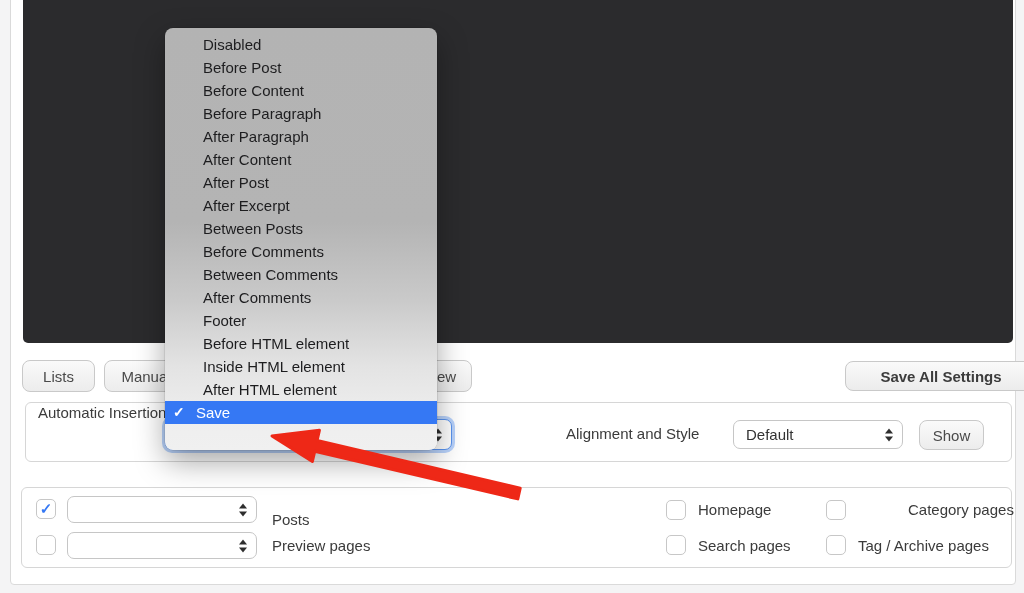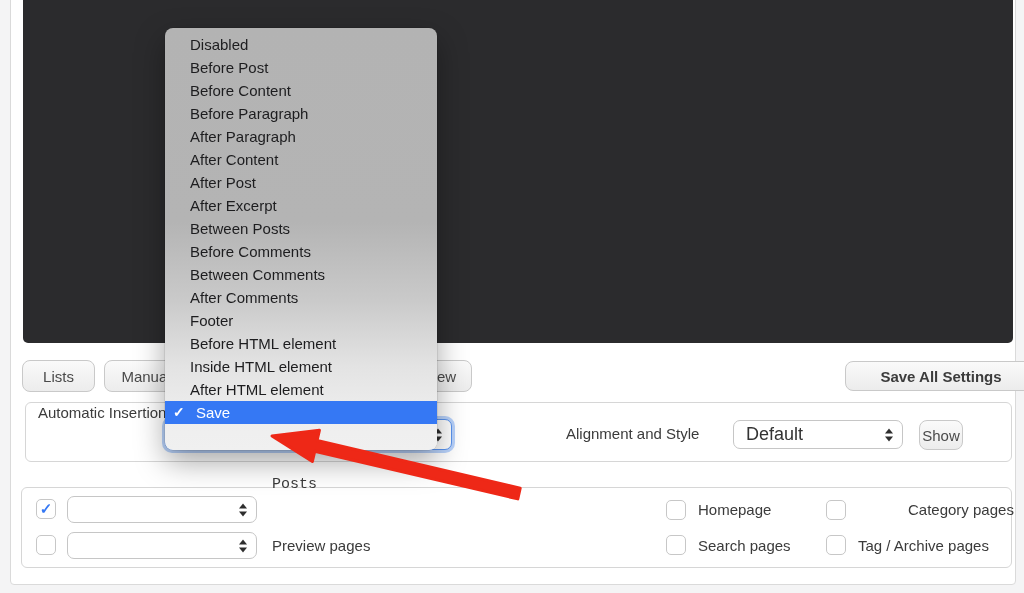--- a/index.html
+++ b/index.html
@@ -46,21 +46,21 @@
 
   .label{
     position:absolute;font-size:15px;color:#3b3b3b;white-space:nowrap;
   }
 
   
   .select{
     position:absolute;box-sizing:border-box;background:#fff;
     border:1px solid #c6c6c6;border-radius:7px;
     display:flex;align-items:center;
-    font-size:18px;color:#333;padding-left:12px;cursor:pointer;
+    font-size:15px;color:#333;padding-left:12px;cursor:pointer;
   }
   .select-insertion{
     left:165px;top:419px;width:287px;height:31px;
     border:1px solid #5a94ef;
     box-shadow:0 0 0 3px rgba(77,143,245,.40);
   }
   .stepper{
     position:absolute;right:9px;top:50%;width:8px;height:15px;
     transform:translateY(-50%);
   }
@@ -85,21 +85,21 @@
 
   
   .menu{
     left:165px;top:28px;width:272px;height:422px;z-index:10;
     background:linear-gradient(180deg,#b3b3b3 0%,#b4b4b4 46%,#c9c9c9 64%,#e3e3e3 80%,#eeeeee 92%,#f0f0f0 100%);
     border-radius:8px;overflow:hidden;
     box-shadow:0 12px 30px rgba(0,0,0,.35), 0 0 0 .5px rgba(0,0,0,.15);
     padding-top:5px;box-sizing:border-box;
   }
   .menu-item{
-    height:23px;line-height:23px;padding-left:25px;
+    height:23px;line-height:23px;padding-left:38px;
     font-size:15px;color:#1d1d1f;white-space:nowrap;cursor:pointer;
   }
   .menu-item.selected{
     background:var(--accent,#3578f4);color:#fff;
     display:flex;align-items:center;padding-left:8px;
   }
   .menu-item.selected .check{
     font-size:14px;font-weight:700;width:23px;color:#fff;
   }
 
@@ -120,31 +120,31 @@
 <div class="abs panel panel-insertion"></div>
 <span class="label" style="left:38px;top:404px;">Automatic Insertion</span>
 <div class="select select-insertion">
   <span class="stepper"></span>
 </div>
 <span class="label" style="left:566px;top:425px;">Alignment and Style</span>
 <div class="select" style="left:733px;top:420px;width:170px;height:29px;">
   <span>Default</span>
   <span class="stepper"></span>
 </div>
-<button class="btn" style="left:919px;top:420px;width:44px;height:30px;">Show</button>
+<button class="btn" style="left:919px;top:420px;width:65px;height:30px;">Show</button>
 
 <div class="abs panel panel-pages"></div>
 
 <span class="checkbox checked" style="left:36px;top:499px;">
   <span class="glyph">✓</span>
 </span>
 <div class="select" style="left:67px;top:496px;width:190px;height:27px;">
   <span class="stepper"></span>
 </div>
-<span class="label" style="left:272px;top:476px;font-family:Liberation Mono, monospace;">Posts</span>
+<span class="label" style="left:272px;top:511px;">Posts</span>
 
 <span class="checkbox" style="left:36px;top:535px;">
   
 </span>
 <div class="select" style="left:67px;top:532px;width:190px;height:27px;">
   <span class="stepper"></span>
 </div>
 <span class="label" style="left:272px;top:537px;">Preview pages</span>
 
 <span class="checkbox" style="left:666px;top:500px;">

